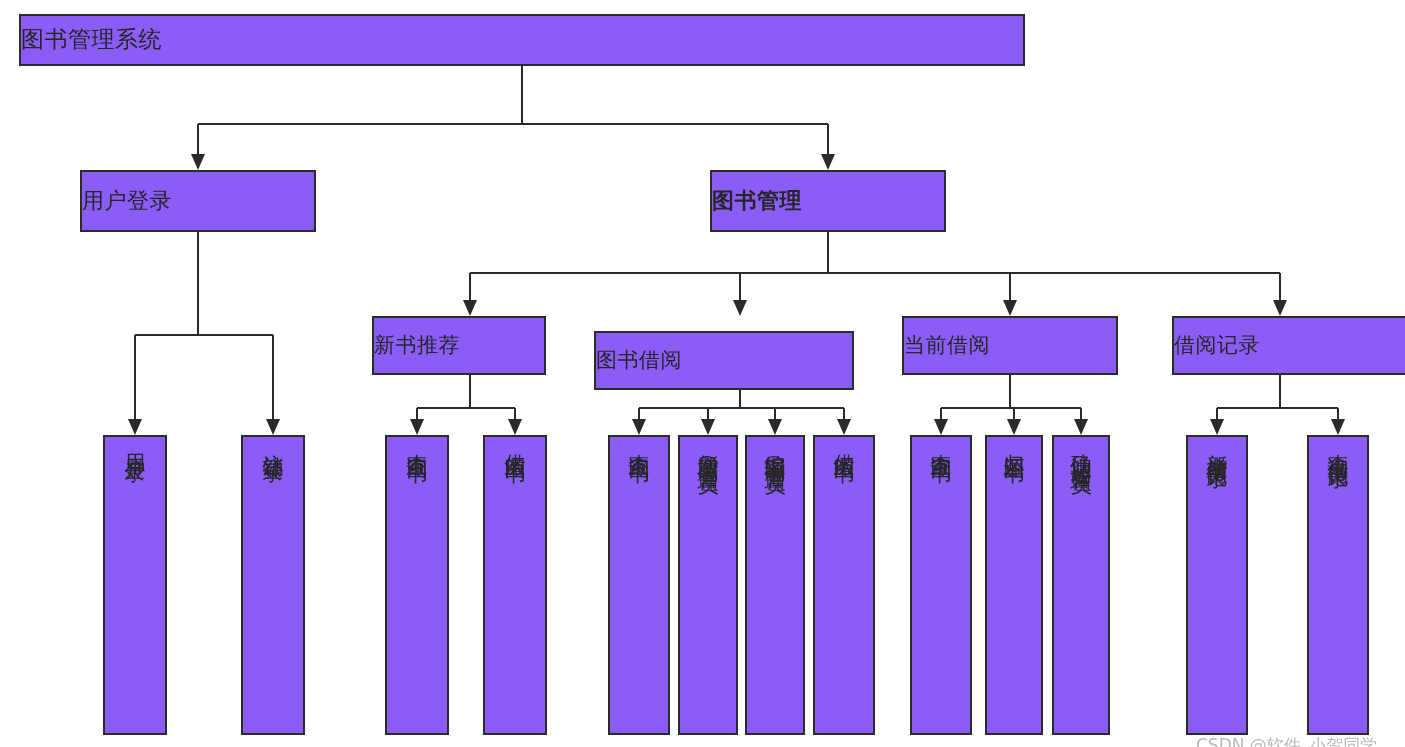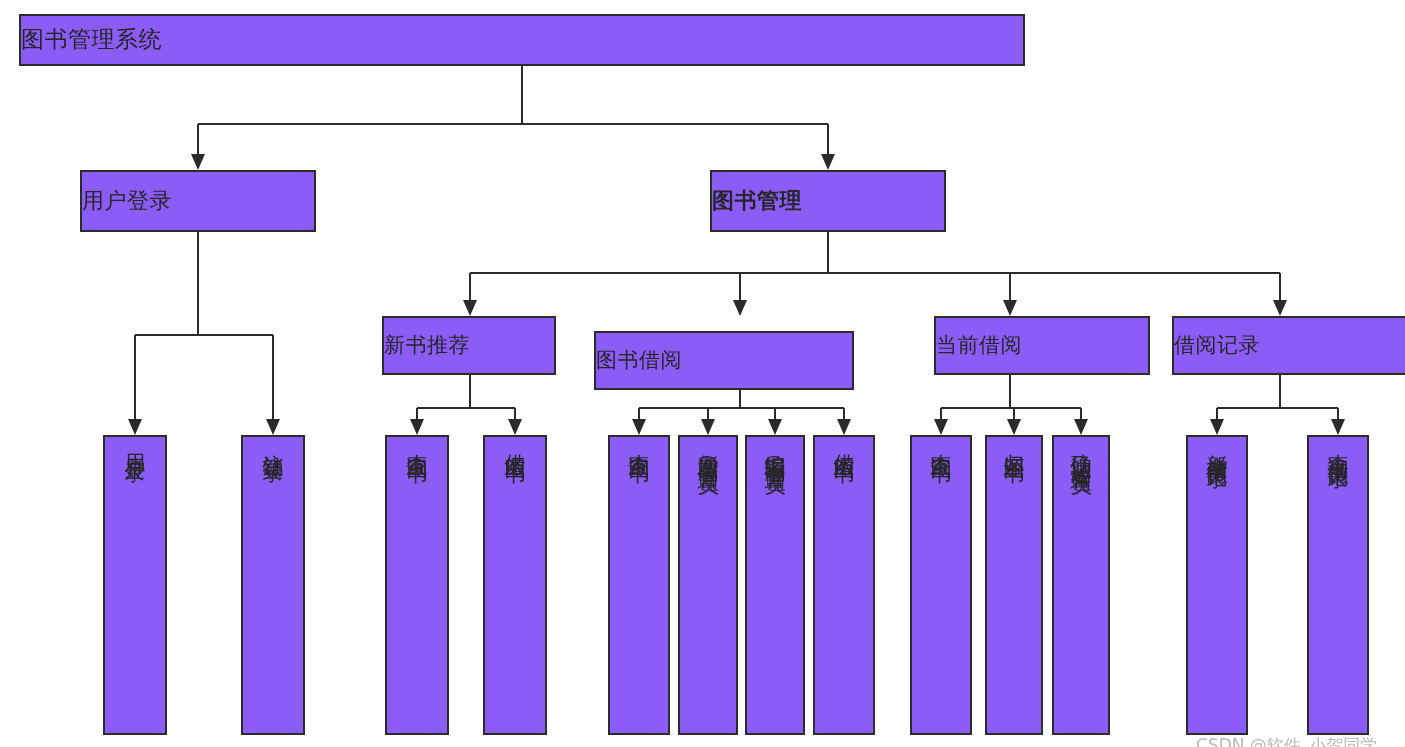--- a/index.html
+++ b/index.html
@@ -130,27 +130,27 @@
     <span class="label">图书管理系统</span>
   </div>
 
   <div class="node node-level1" id="n-l1-0" style="left: 80px; top: 170px; width: 236px; height: 62px;">
     <span class="label">用户登录</span>
   </div>
   <div class="node node-level1" id="n-l1-1" style="left: 710px; top: 170px; width: 236px; height: 62px; font-weight: bold;">
     <span class="label">图书管理</span>
   </div>
 
-  <div class="node node-level2" id="n-l2-0" style="left: 382px; top: 316px; width: 174px; height: 59px;">
+  <div class="node node-level2" id="n-l2-0" style="left: 372px; top: 316px; width: 174px; height: 59px;">
     <span class="label">新书推荐</span>
   </div>
   <div class="node node-level2" id="n-l2-1" style="left: 594px; top: 316px; width: 260px; height: 59px; margin-top: 15px;">
     <span class="label">图书借阅</span>
   </div>
-  <div class="node node-level2" id="n-l2-2" style="left: 934px; top: 316px; width: 216px; height: 59px;">
+  <div class="node node-level2" id="n-l2-2" style="left: 902px; top: 316px; width: 216px; height: 59px;">
     <span class="label">当前借阅</span>
   </div>
   <div class="node node-level2" id="n-l2-3" style="left: 1172px; top: 316px; width: 260px; height: 59px;">
     <span class="label">借阅记录</span>
   </div>
 
   <div class="node node-leaf" id="n-lf-0" style="left: 103px; top: 435px; width: 64px; height: 300px;">
     <span class="label">用户登录</span>
   </div>
   <div class="node node-leaf" id="n-lf-1" style="left: 241px; top: 435px; width: 64px; height: 300px;">

